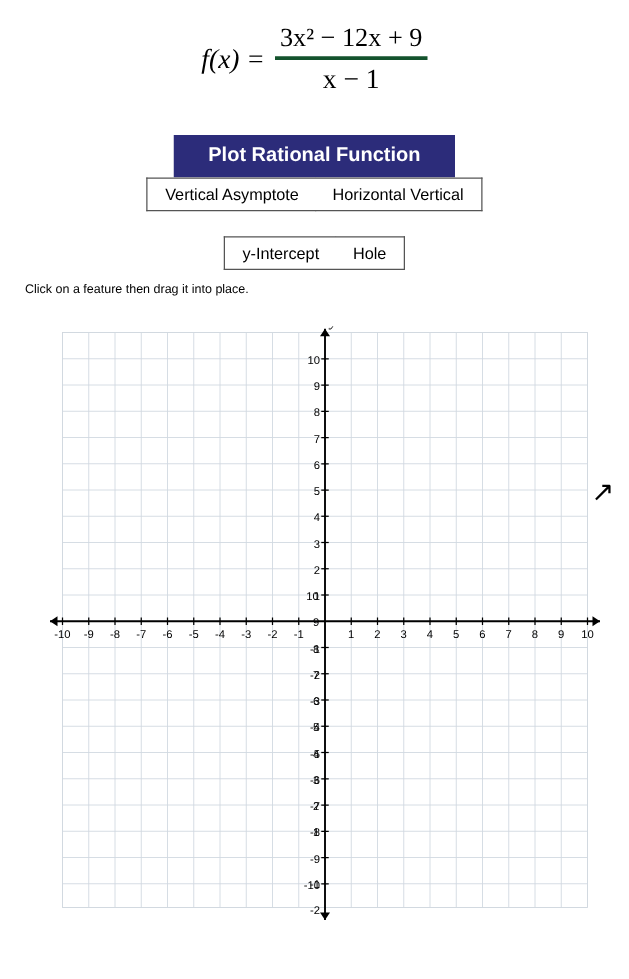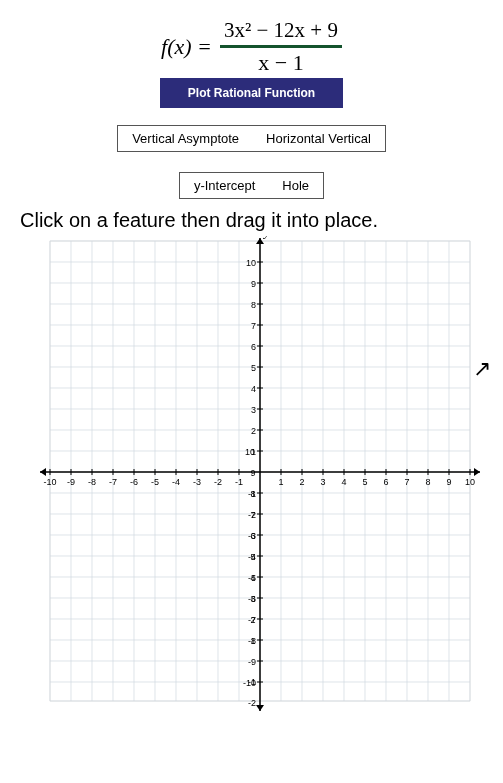--- a/index.html
+++ b/index.html
@@ -8,21 +8,21 @@
       font-family: 'Times New Roman', Times, serif;
       width: 503px;
       min-height: 783px;
       display: flex;
       flex-direction: column;
       align-items: center;
       padding: 18px 10px 10px 10px;
     }
 
     .formula-container {
-      margin-bottom: 2px;
+      margin-bottom: 32px;
       font-size: 22px;
       display: flex;
       align-items: center;
       gap: 8px;
     }
     .fx-label {
       font-size: 22px;
       font-style: italic;
     }
     .fraction {
@@ -39,24 +39,24 @@
     .denominator {
       padding: 2px 4px 0 4px;
       font-size: 22px;
     }
 
     .plot-button {
       background: #2c2c7a;
       color: #fff;
       border: none;
       padding: 8px 28px;
-      font-size: 12px;
+      font-size: 16px;
       font-family: Arial, sans-serif;
       cursor: pointer;
-      margin-bottom: 17px;
+      margin-bottom: 0;
       font-weight: bold;
       text-align: right;
     }
 
     .feature-buttons {
       display: flex;
       flex-direction: column;
       align-items: center;
       gap: 20px;
       margin-bottom: 10px;
@@ -71,23 +71,23 @@
       padding: 5px 14px;
       font-size: 13px;
       font-family: Arial, sans-serif;
       cursor: pointer;
       margin: 0 -0.5px;
     }
     .feature-btn:first-child { border-right: none; }
     .feature-btn:last-child { border-left: none; }
 
     .instruction {
-      font-size: 20px;
+      font-size: 10px;
       font-family: Arial, sans-serif;
-      margin-bottom: 4px;
+      margin-bottom: 24px;
       align-self: flex-start;
       margin-left: 10px;
     }
 
     .graph-wrapper {
       position: relative;
       width: 460px;
       height: 490px;
       margin: 0 auto;
     }

